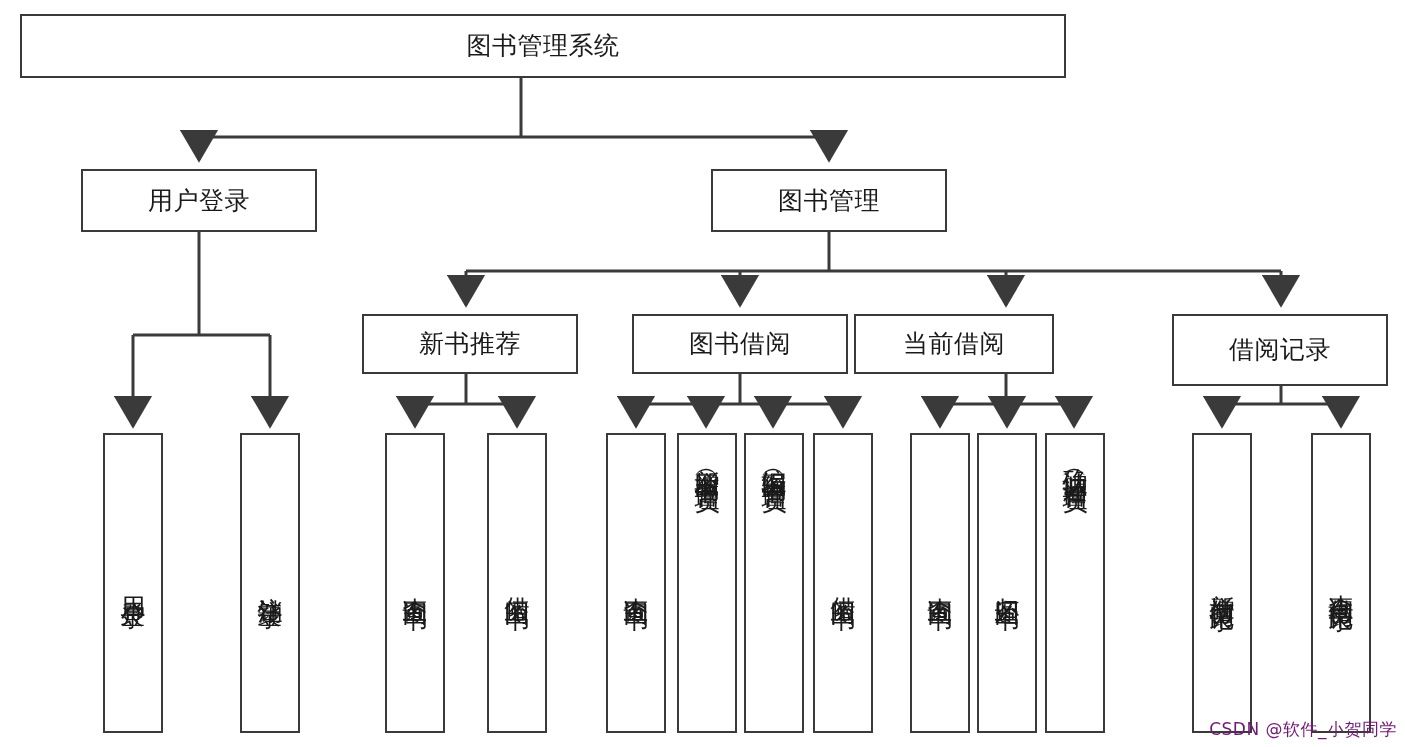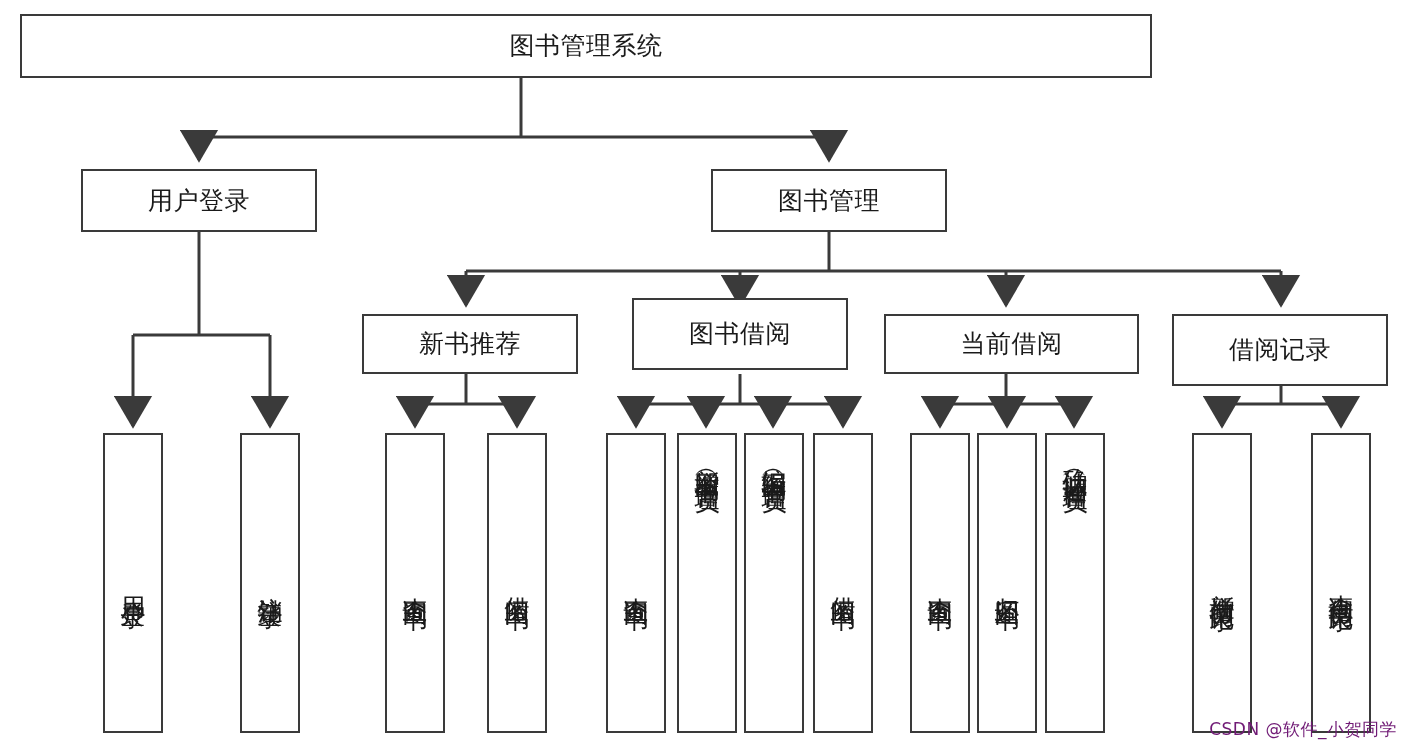--- a/index.html
+++ b/index.html
@@ -120,41 +120,41 @@
       <path d="M 1007 404 L 1007 426" marker-end="url(#arrow)"></path>
       <path d="M 1074 404 L 1074 426" marker-end="url(#arrow)"></path>
 
       <path d="M 1281 374 L 1281 404"></path>
       <path d="M 1222 404 L 1341 404"></path>
       <path d="M 1222 404 L 1222 426" marker-end="url(#arrow)"></path>
       <path d="M 1341 404 L 1341 426" marker-end="url(#arrow)"></path>
     </g>
   </svg>
 
-  <div class="node h-node" style="left:20px; top:14px; width:1132px; height:64px;">
+  <div class="node h-node" style="left:20px; top:14px; width:1046px; height:64px;">
     <span class="node-label">图书管理系统</span>
   </div>
 
   <div class="node h-node" style="left:81px; top:169px; width:236px; height:63px;">
     <span class="node-label">用户登录</span>
   </div>
 
   <div class="node h-node" style="left:362px; top:314px; width:216px; height:60px;">
     <span class="node-label">新书推荐</span>
   </div>
 
   <div class="node h-node" style="left:711px; top:169px; width:236px; height:63px;">
     <span class="node-label">图书管理</span>
   </div>
 
-  <div class="node h-node" style="left:632px; top:298px; width:216px; height:72px;">
+  <div class="node h-node" style="left:632px; top:314px; width:216px; height:60px;">
     <span class="node-label">图书借阅</span>
   </div>
 
-  <div class="node h-node" style="left:884px; top:314px; width:255px; height:60px;">
+  <div class="node h-node" style="left:854px; top:314px; width:200px; height:60px;">
     <span class="node-label">当前借阅</span>
   </div>
 
   <div class="node h-node" style="left:1172px; top:314px; width:216px; height:72px;">
     <span class="node-label">借阅记录</span>
   </div>
 
   <div class="node v-node centered" style="left:103px; top:433px; width:60px; height:300px;">
     <span class="node-label">用户登录</span>
   </div>

